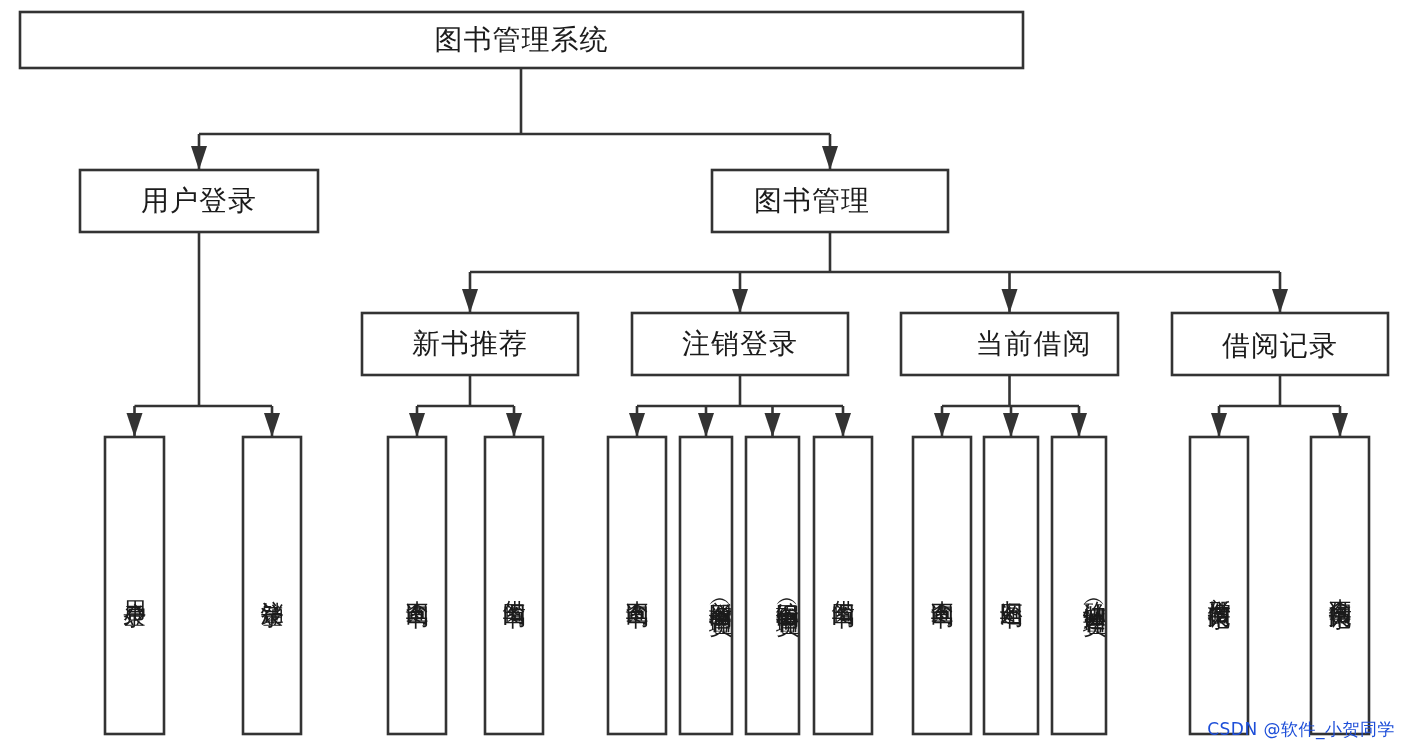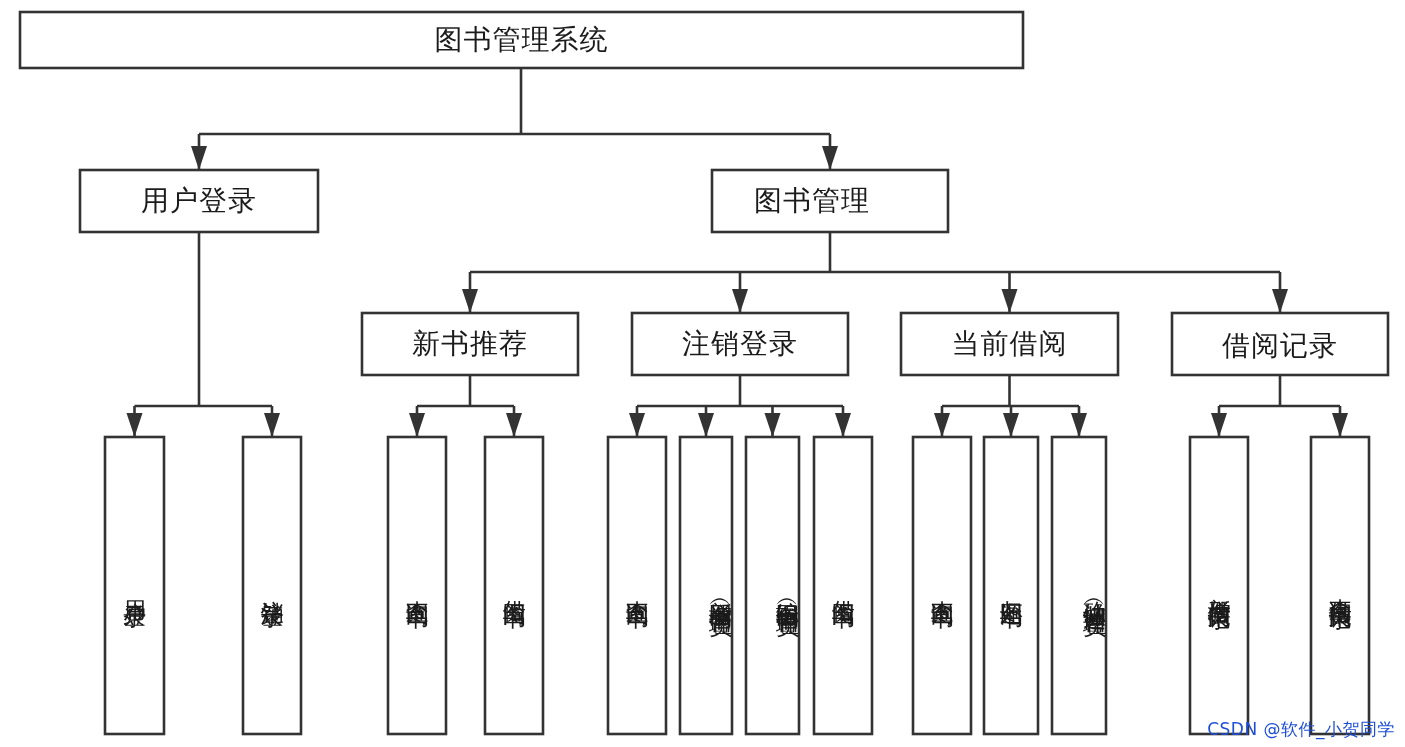--- a/index.html
+++ b/index.html
@@ -167,21 +167,21 @@
         <polygon points="1332,413 1348,413 1340,437" class="arrow-head"></polygon>
       </g>
   </svg>
 
   <div id="labels-layer">
       <div class="node-label-h" style="left: 20px; top: 12px; width: 1003px; height: 56px;">图书管理系统</div>
       <div class="node-label-h" style="left: 80px; top: 170px; width: 238px; height: 62px;">用户登录</div>
       <div class="node-label-h" style="left: 712px; top: 170px; width: 200px; height: 62px;">图书管理</div>
       <div class="node-label-h" style="left: 362px; top: 313px; width: 216px; height: 62px;">新书推荐</div>
       <div class="node-label-h" style="left: 632px; top: 313px; width: 216px; height: 62px;">注销登录</div>
-      <div class="node-label-h" style="left: 901px; top: 313px; width: 217px; height: 62px;">当前借阅</div>
+      <div class="node-label-h" style="left: 901px; top: 313px; width: 217px; height: 62px; padding-left: 24px;">当前借阅</div>
       <div class="node-label-h" style="left: 1172px; top: 313px; width: 216px; height: 66px;">借阅记录</div>
       <div class="node-label-v center" style="left: 105px; top: 437px; width: 59px; height: 297px; padding-top: 0px;">用户登录</div>
       <div class="node-label-v center" style="left: 243px; top: 437px; width: 58px; height: 297px; padding-top: 0px;">注销登录</div>
       <div class="node-label-v center" style="left: 388px; top: 437px; width: 58px; height: 297px; padding-top: 0px;">查询图书</div>
       <div class="node-label-v center" style="left: 485px; top: 437px; width: 58px; height: 297px; padding-top: 0px;">借阅图书</div>
       <div class="node-label-v center" style="left: 608px; top: 437px; width: 58px; height: 297px; padding-top: 0px;">查询图书</div>
       <div class="node-label-v" style="left: 680px; top: 437px; width: 52px; height: 297px; padding-top: 6px;">新增图书（管理员）</div>
       <div class="node-label-v" style="left: 746px; top: 437px; width: 53px; height: 297px; padding-top: 6px;">编辑图书（管理员）</div>
       <div class="node-label-v center" style="left: 814px; top: 437px; width: 58px; height: 297px; padding-top: 0px;">借阅图书</div>
       <div class="node-label-v center" style="left: 913px; top: 437px; width: 58px; height: 297px; padding-top: 0px;">查询图书</div>

